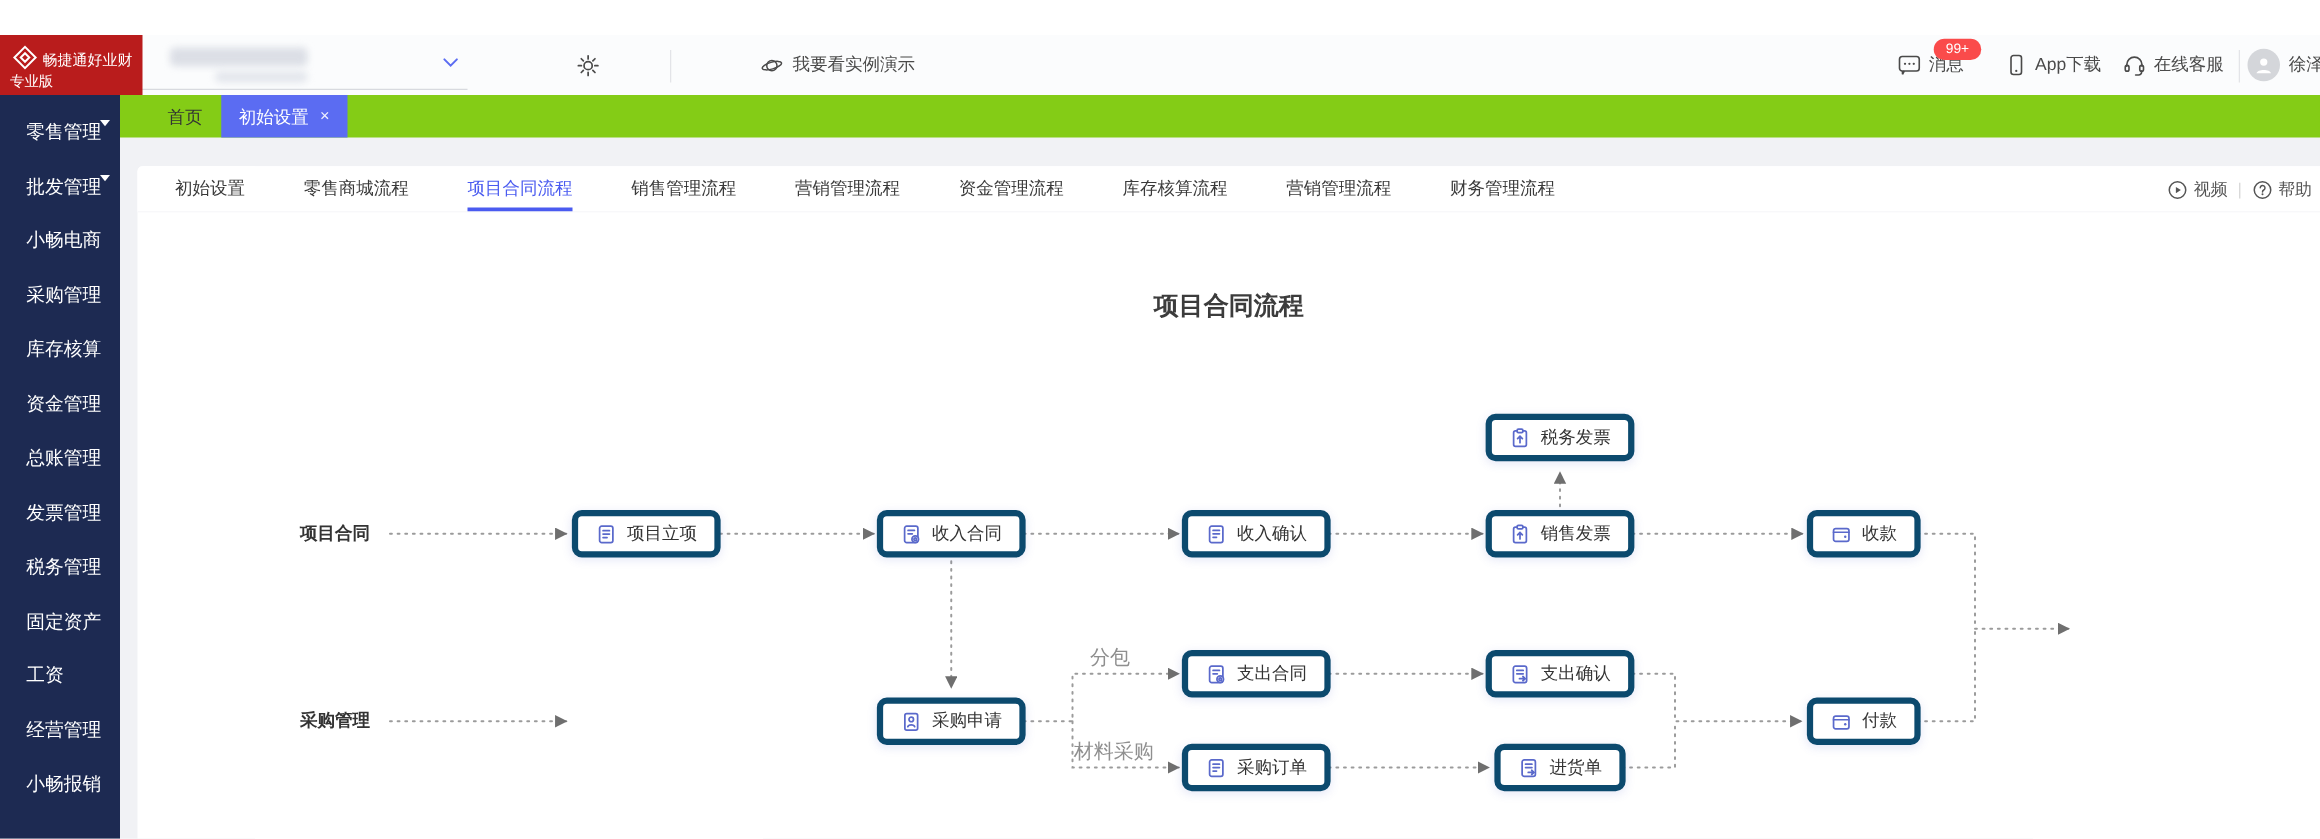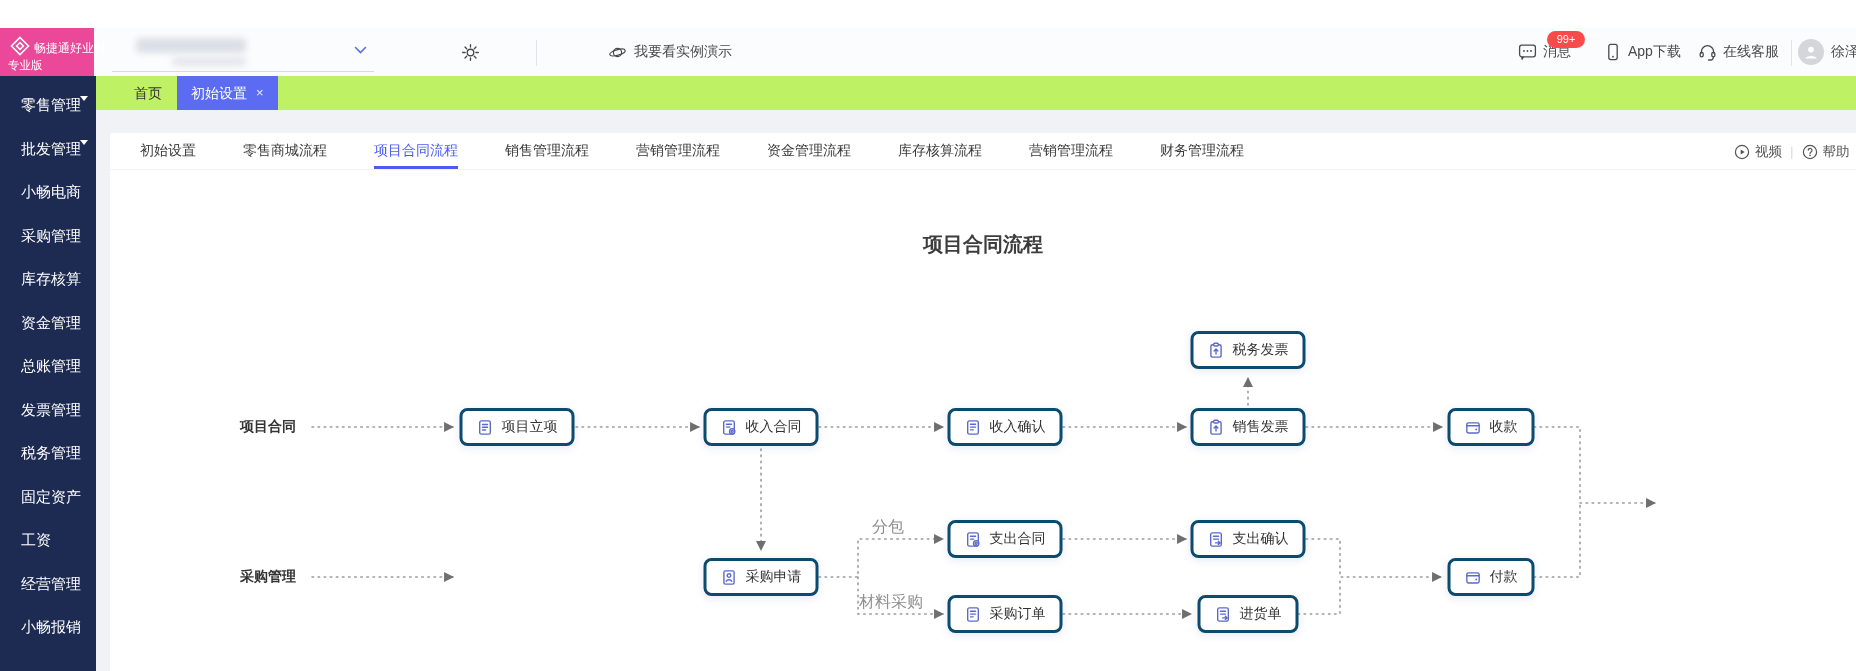--- a/index.html
+++ b/index.html
@@ -3,21 +3,21 @@
 <meta charset="utf-8">
 <style>
   *{box-sizing:border-box;margin:0;padding:0}
   html,body{width:1856px;height:671px;overflow:hidden}
   body{font-family:"Liberation Sans","DejaVu Sans",sans-serif;background:#f1f2f5;position:relative;color:#333}
   .stage{position:absolute;inset:0;width:1856px;height:671px}
 
   
   .topstrip{position:absolute;left:0;top:0;width:100%;height:28px;background:#ffffff}
   .topbar{position:absolute;left:0;top:28px;width:100%;height:48px;background:#fbfcfd}
-  .logoblock{position:absolute;left:0;top:28px;width:94px;height:48px;background:#ec4899;color:#fff;z-index:5}
+  .logoblock{position:absolute;left:0;top:28px;width:114px;height:48px;background:#b91c1c;color:#fff;z-index:5}
   .logoicon{position:absolute;left:9px;top:7px}
   .brand{position:absolute;left:34px;top:12px;font-size:12px;white-space:nowrap}
   .edition{position:absolute;left:8px;top:30px;font-size:11.5px}
 
   .blur1{position:absolute;left:136px;top:38px;width:110px;height:15px;background:#dcdfe6;border-radius:4px;filter:blur(3px)}
   .blur2{position:absolute;left:172px;top:57px;width:74px;height:9px;background:#e3e6ec;border-radius:4px;filter:blur(3px)}
   .orgline{position:absolute;left:112px;top:71px;width:262px;height:1px;background:#d8dadf}
   .chev{position:absolute;left:354px;top:46px;cursor:pointer}
   .gear{position:absolute;left:461px;top:43px;cursor:pointer}
   .tb-div{position:absolute;left:536px;top:40px;width:1px;height:26px;background:#e3e4e8}
@@ -28,21 +28,21 @@
   .appdl{left:1604px}
   .service{left:1698px}
   .badge{position:absolute;left:1547px;top:31px;min-width:38px;height:17px;background:#fa4b4b;color:#fff;
          font-size:11px;line-height:17px;text-align:center;border-radius:9px;padding:0 5px;z-index:6}
   .tb-div2{position:absolute;left:1791px;top:40px;width:1px;height:26px;background:#e3e4e8}
   .avatar{position:absolute;left:1798px;top:39px;width:26px;height:26px;border-radius:50%;background:#d4d6da;
           display:flex;align-items:center;justify-content:center}
   .uname{position:absolute;left:1831px;top:28px;height:48px;display:flex;align-items:center;font-size:14px;color:#4a4a4a;white-space:nowrap}
 
   
-  .tabband{position:absolute;left:96px;top:76px;width:1760px;height:34px;background:#bef264}
+  .tabband{position:absolute;left:96px;top:76px;width:1760px;height:34px;background:#84cc16}
   .tab-home{position:absolute;left:24px;top:0;height:34px;line-height:34px;padding:0 14px;font-size:14px;color:#333;cursor:pointer}
   .tab-active{position:absolute;left:81px;top:0;height:34px;line-height:34px;padding:0 14px;background:#5b6cf2;color:#fff;
               font-size:14px;display:flex;align-items:center;gap:9px;cursor:pointer}
   .tab-close{font-size:13px;opacity:.9;cursor:pointer}
 
   
   .side{position:absolute;left:0;top:76px;width:96px;height:595px;background:#1d2a52;z-index:4}
   .menu{position:absolute;left:0;top:20px;width:96px}
   .mitem{height:43.5px;display:flex;padding-left:21px;color:#fff;font-size:15px;cursor:pointer;position:relative;white-space:nowrap}
   .mitem .caret{position:absolute;right:8px;width:0;height:0;border-left:4.5px solid transparent;border-right:4.5px solid transparent;border-top:5px solid #fff}
@@ -55,21 +55,21 @@
   .stab.active{color:#4a5bf0;border-bottom-color:#4a5bf0}
   .utils{position:absolute;left:1734px;top:133px;height:37px;display:flex;align-items:center;gap:8px;font-size:13.5px;color:#555;z-index:3}
   .utils .sep{color:#d9d9d9}
   .util{display:flex;align-items:center;gap:5px;cursor:pointer;white-space:nowrap}
 
   
   .flowtitle{position:absolute;left:110px;top:231px;width:1746px;text-align:center;font-size:20px;font-weight:600;color:#3c3c3c;z-index:2}
   .connectors{position:absolute;left:0;top:0;width:1856px;height:671px;z-index:2;pointer-events:none}
   .lane{position:absolute;font-size:14px;font-weight:700;color:#333;z-index:3;transform:translateY(-50%)}
   .node{position:absolute;transform:translate(-50%,-50%);display:inline-flex;align-items:center;gap:8px;
-        height:38px;padding:0 14px;background:#fff;border:3px solid #0c4a6e;border-radius:8px;
+        height:38px;padding:0 14px;background:#fff;border:5px solid #0c4a6e;border-radius:8px;
         box-shadow:0 2px 8px rgba(89,104,203,.15);font-size:14px;color:#333;white-space:nowrap;z-index:3;cursor:pointer}
   .nicon{flex:none;display:flex}
   .elabel{position:absolute;transform:translate(-50%,-50%);font-size:16px;color:#8f8f8f;z-index:3;white-space:nowrap}
 
   svg.ic{display:block}
 </style>
 </head>
 <body>
 
 <div class="stage">

